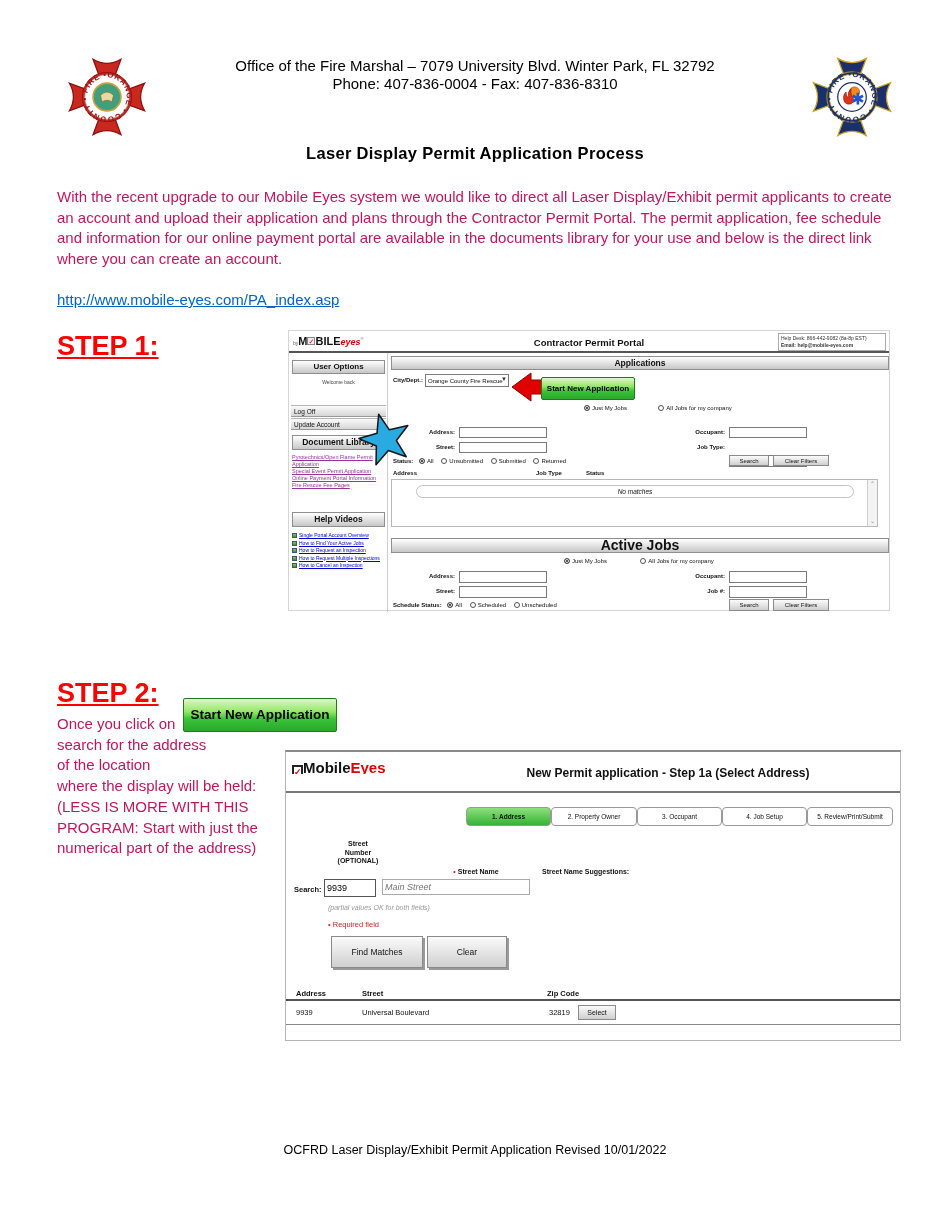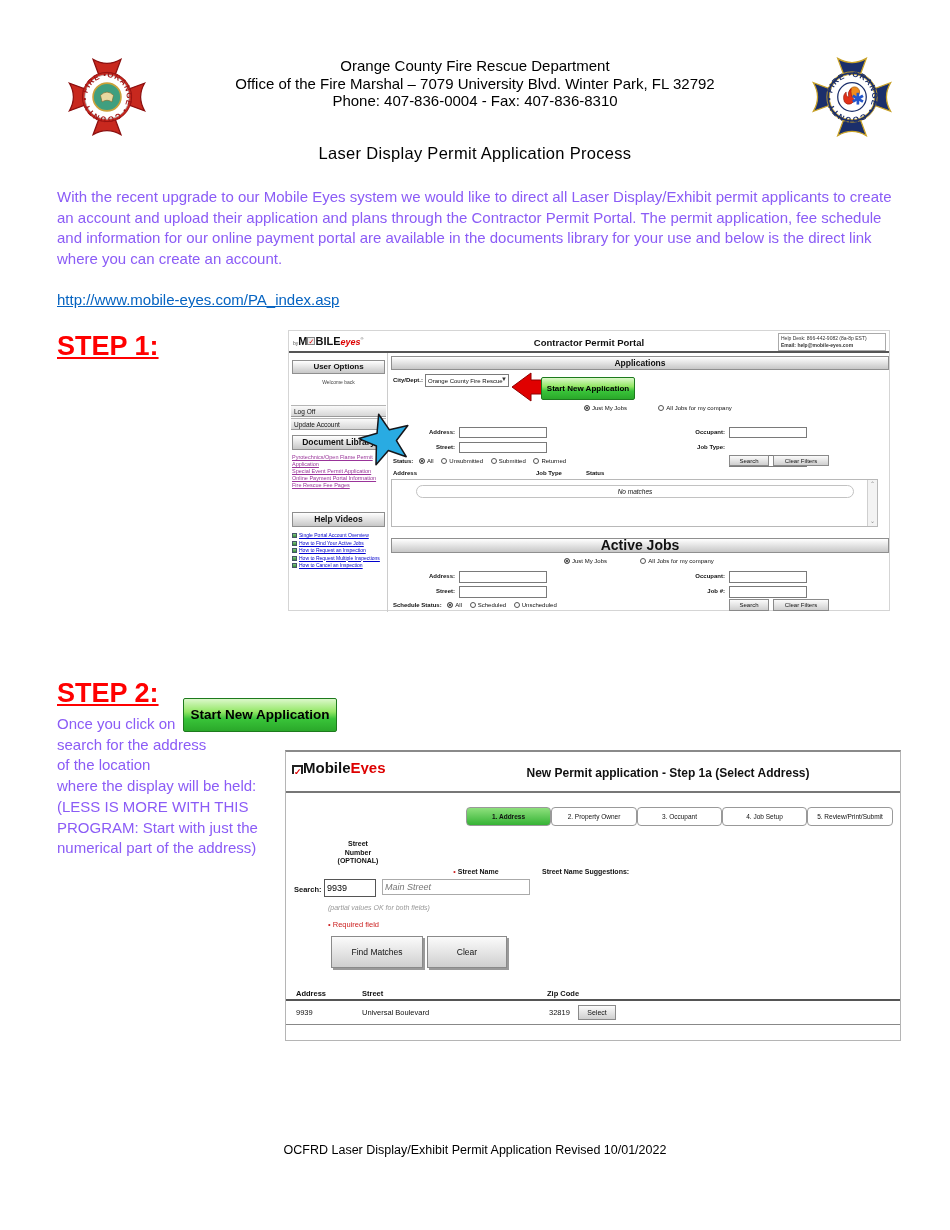--- a/index.html
+++ b/index.html
@@ -6,22 +6,22 @@
   html,body { background:#e9e9e9; }
   body { font-family:"Liberation Sans", sans-serif; }
   #page { position:relative; width:950px; height:1230px; background:#ffffff; margin:0 auto; overflow:hidden; color:#1a1a1a; }
   .abs { position:absolute; }
   .b { font-weight:bold; }
   .ctr { text-align:center; }
   .rt { text-align:right; }
 
   
   .hdrline { font-size:15px; line-height:17.5px; color:#000; }
-  .doc-title { font-size:16.5px; font-weight:normal; letter-spacing:.3px; color:#000; }
-  .body-txt { font-size:15px; line-height:20.7px; color:#8b5cf6; }
+  .doc-title { font-size:16.5px; font-weight:bold; letter-spacing:.3px; color:#000; }
+  .body-txt { font-size:15px; line-height:20.7px; color:#be185d; }
   .step-head { font-size:27px; font-weight:bold; color:#ff0000; text-decoration:underline; }
   .page-link { font-size:15px; color:#0563c1; text-decoration:underline; cursor:pointer; }
   .u { }
 
   
   .shot { background:#fff; color:#111; }
   .bar { background:linear-gradient(#ffffff,#c7c7c7); border:1px solid #8f8f8f; border-radius:0; text-align:center; font-weight:bold; }
   .flatbar { background:linear-gradient(#fafafa,#d6d6d6); border-top:1px solid #b5b5b5; border-bottom:1px solid #9a9a9a; }
   .btn-gray { background:linear-gradient(#fbfbfb,#cfcfcf); border:1px solid #8a8a8a; text-align:center; cursor:pointer; }
   .btn-green { background:linear-gradient(180deg,#dcf8cb 0%,#93e765 40%,#39c439 62%,#2aa82a 100%); border:1px solid #1d7a1d; border-radius:2px; color:#000; font-weight:bold; text-align:center; cursor:pointer; }
@@ -59,21 +59,20 @@
     <path d="M42 48 Q50 40 58 48 L56 56 Q50 52 44 56 Z" fill="#e8d9a0" stroke="#7a6a30" stroke-width="0.8"></path>
     <defs>
         <path id="ring1" d="M50 26 A24 24 0 1 1 49.9 26"></path>
       </defs>
     <text font-size="9.5" font-weight="bold" fill="#a01414" letter-spacing="1">
       <textPath href="#ring1">ORANGE • COUNTY • FIRE • MARSHAL</textPath>
     </text>
   </svg>
 
   <div class="abs ctr" style="left:0;right:0;top:57px">
-    <div class="hdrline">Orange County Fire Rescue Department</div>
     <div class="hdrline">Office of the Fire Marshal – 7079 University Blvd. Winter Park, FL 32792</div>
     <div class="hdrline">Phone: 407-836-0004 - Fax: 407-836-8310</div>
   </div>
 
   <svg class="abs" style="left:810px;top:55px" width="84" height="84" viewBox="0 0 100 100">
     <g stroke="#c9a227" stroke-width="1.5" fill="#1b2f6b">
       <path d="M50 50 L33 4 Q50 14 67 4 Z"></path>
         <path d="M50 50 L96 33 Q86 50 96 67 Z"></path>
       <path d="M50 50 L67 96 Q50 86 33 96 Z"></path>
         <path d="M50 50 L4 67 Q14 50 4 33 Z"></path>

